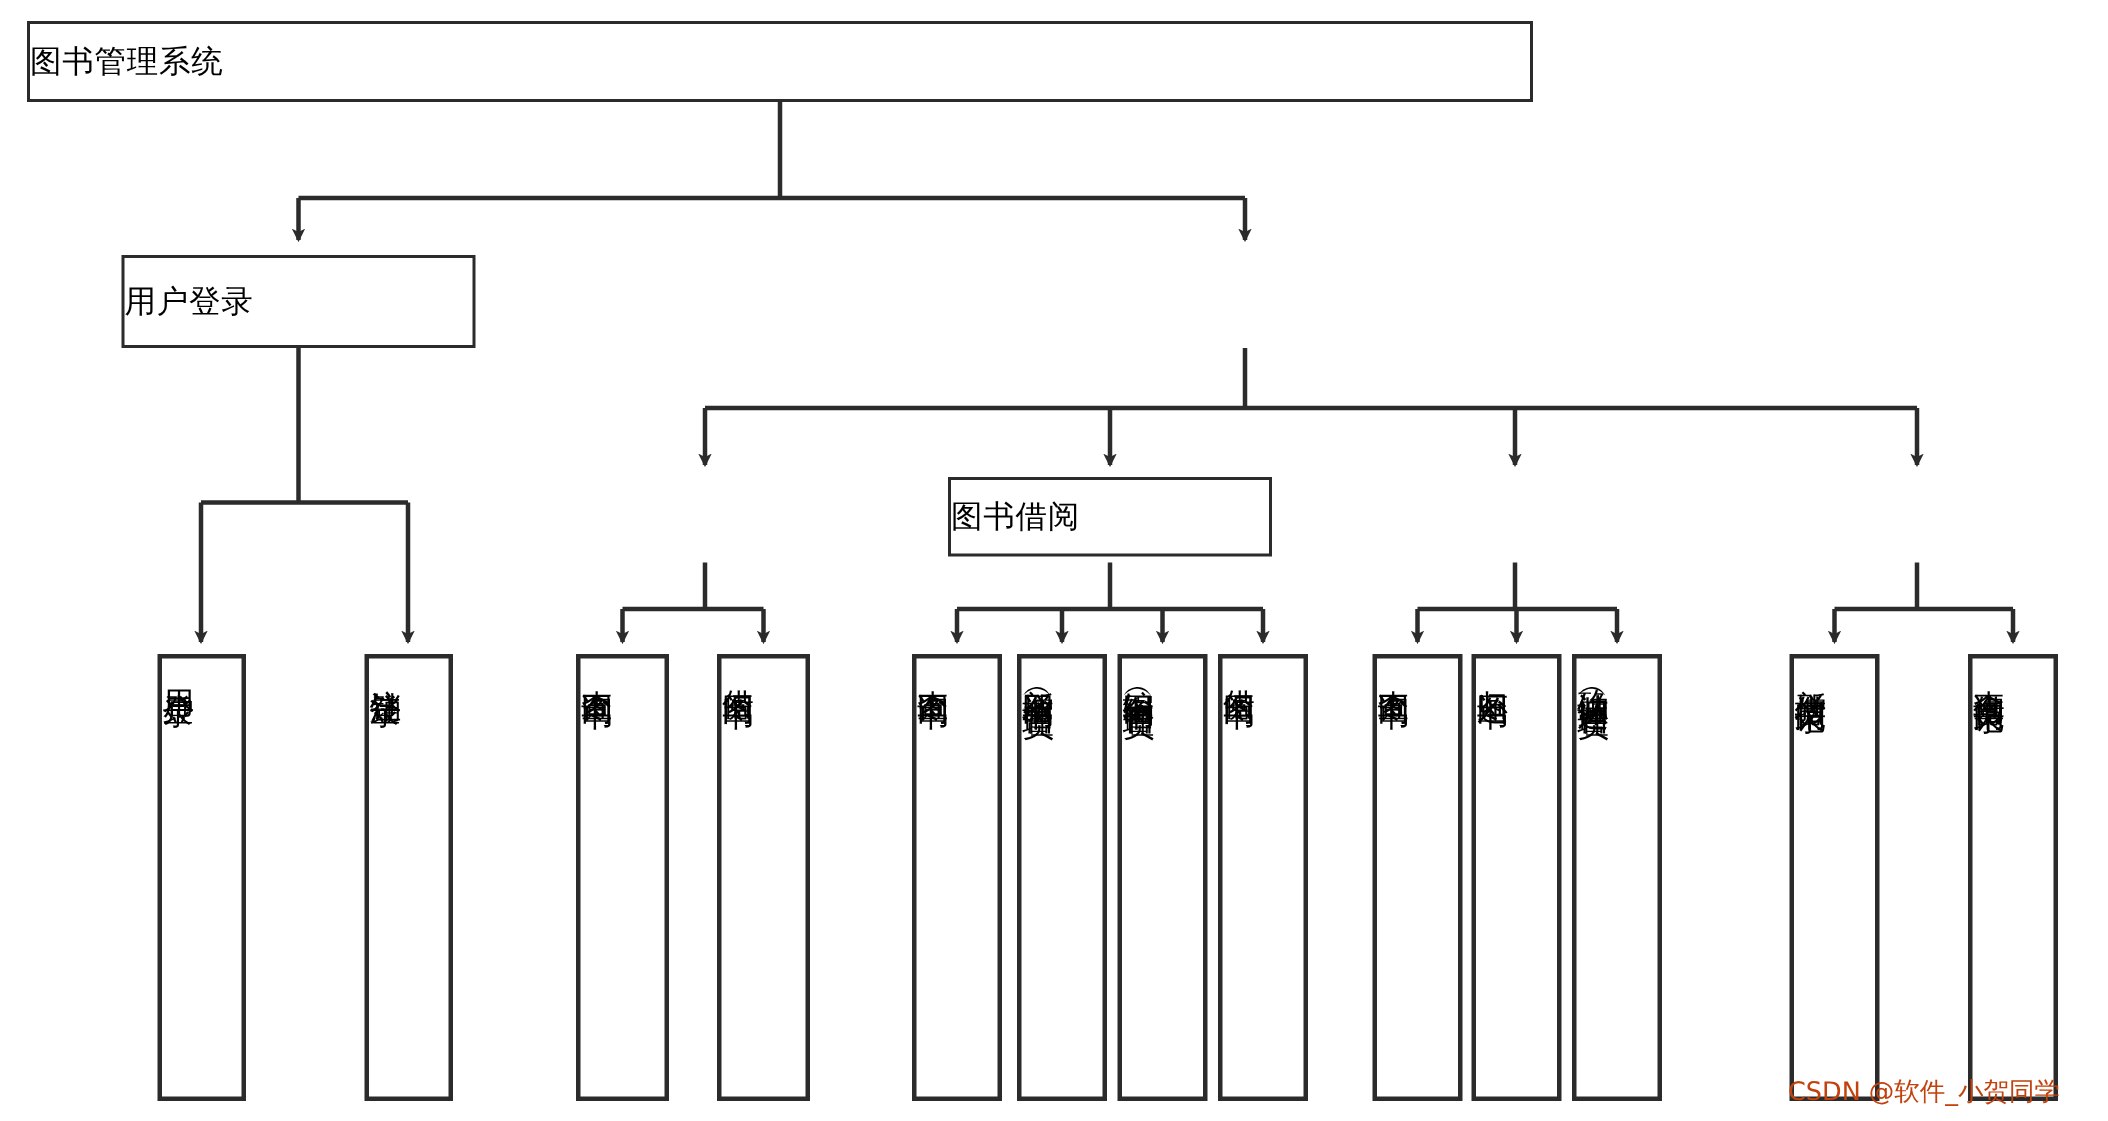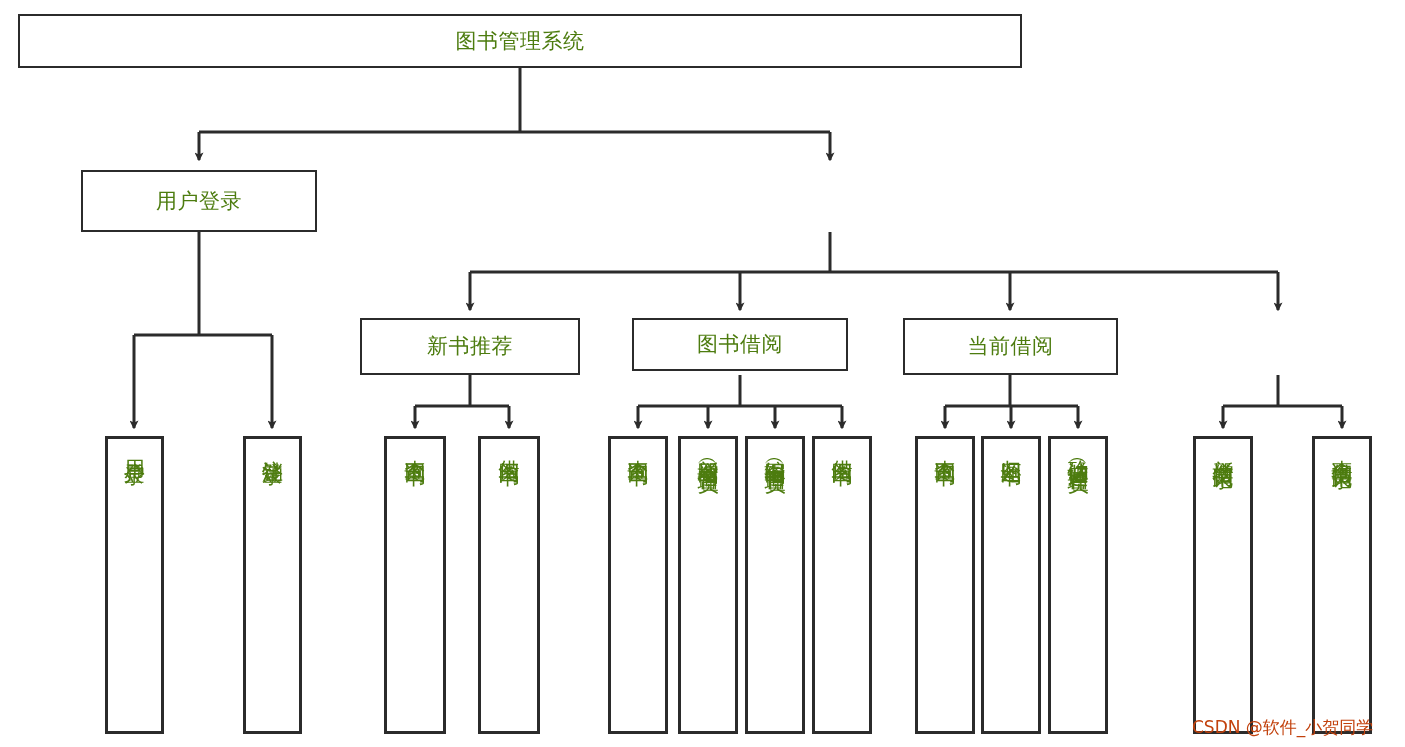--- a/index.html
+++ b/index.html
@@ -26,22 +26,21 @@
     height: 747px;
     pointer-events: none;
   }
   .node {
     position: absolute;
     box-sizing: border-box;
     background: #ffffff;
     border: 2px solid #2b2b2b;
     display: flex;
     align-items: center;
-    justify-content: center;
-    color: #4d7c0f;
+    color: #000000;
     z-index: 2;
   }
   .node-label {
     display: block;
     text-align: center;
     line-height: 1.18;
     letter-spacing: 0.5px;
     white-space: nowrap;
   }
   
@@ -134,28 +133,22 @@
   </svg>
 
   <div class="node root horiz" style="left:18px; top:14px; width:1004px; height:54px;">
     <span class="node-label">图书管理系统</span>
   </div>
 
   <div class="node horiz" style="left:81px; top:170px; width:236px; height:62px;">
     <span class="node-label">用户登录</span>
   </div>
 
-  <div class="node horiz" style="left:360px; top:318px; width:220px; height:57px;">
-    <span class="node-label">新书推荐</span>
-  </div>
   <div class="node horiz" style="left:632px; top:318px; width:216px; height:53px;">
     <span class="node-label">图书借阅</span>
-  </div>
-  <div class="node horiz" style="left:903px; top:318px; width:215px; height:57px;">
-    <span class="node-label">当前借阅</span>
   </div>
 
   <div class="node leaf" style="left:105px; top:436px; width:59px; height:298px;">
     <span class="node-label">用户登录</span>
   </div>
   <div class="node leaf" style="left:243px; top:436px; width:59px; height:298px;">
     <span class="node-label">注销登录</span>
   </div>
 
   <div class="node leaf" style="left:384px; top:436px; width:62px; height:298px;">

